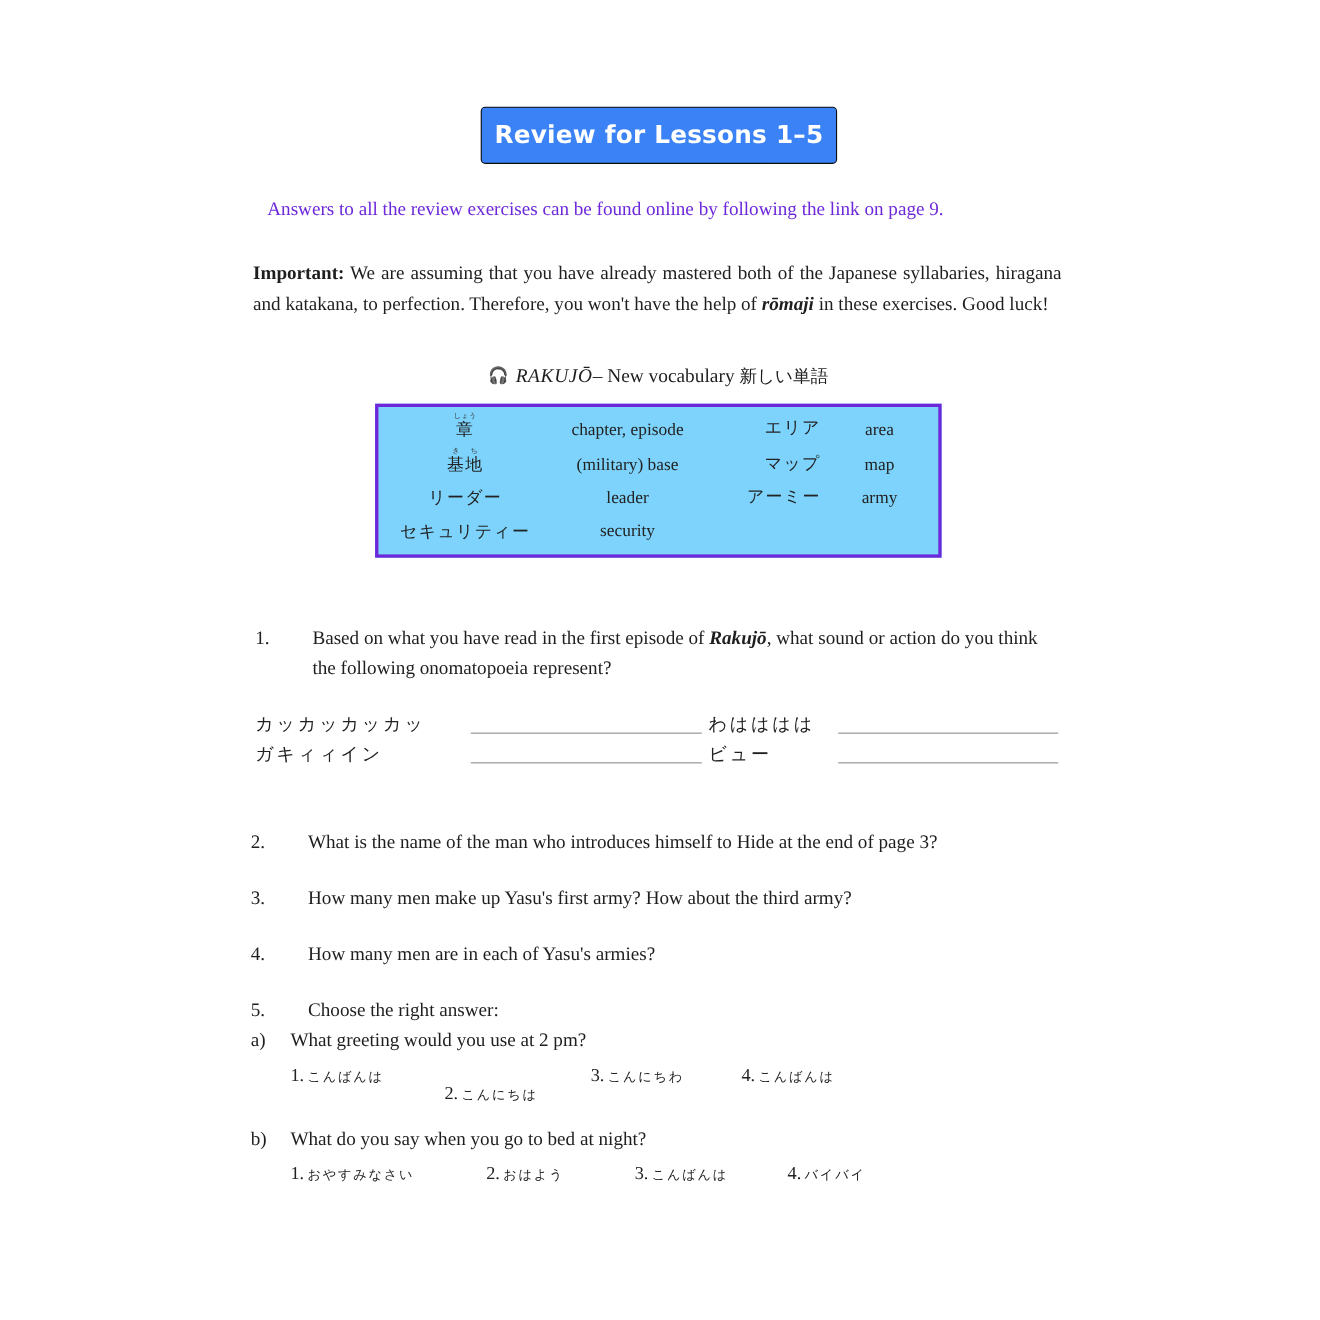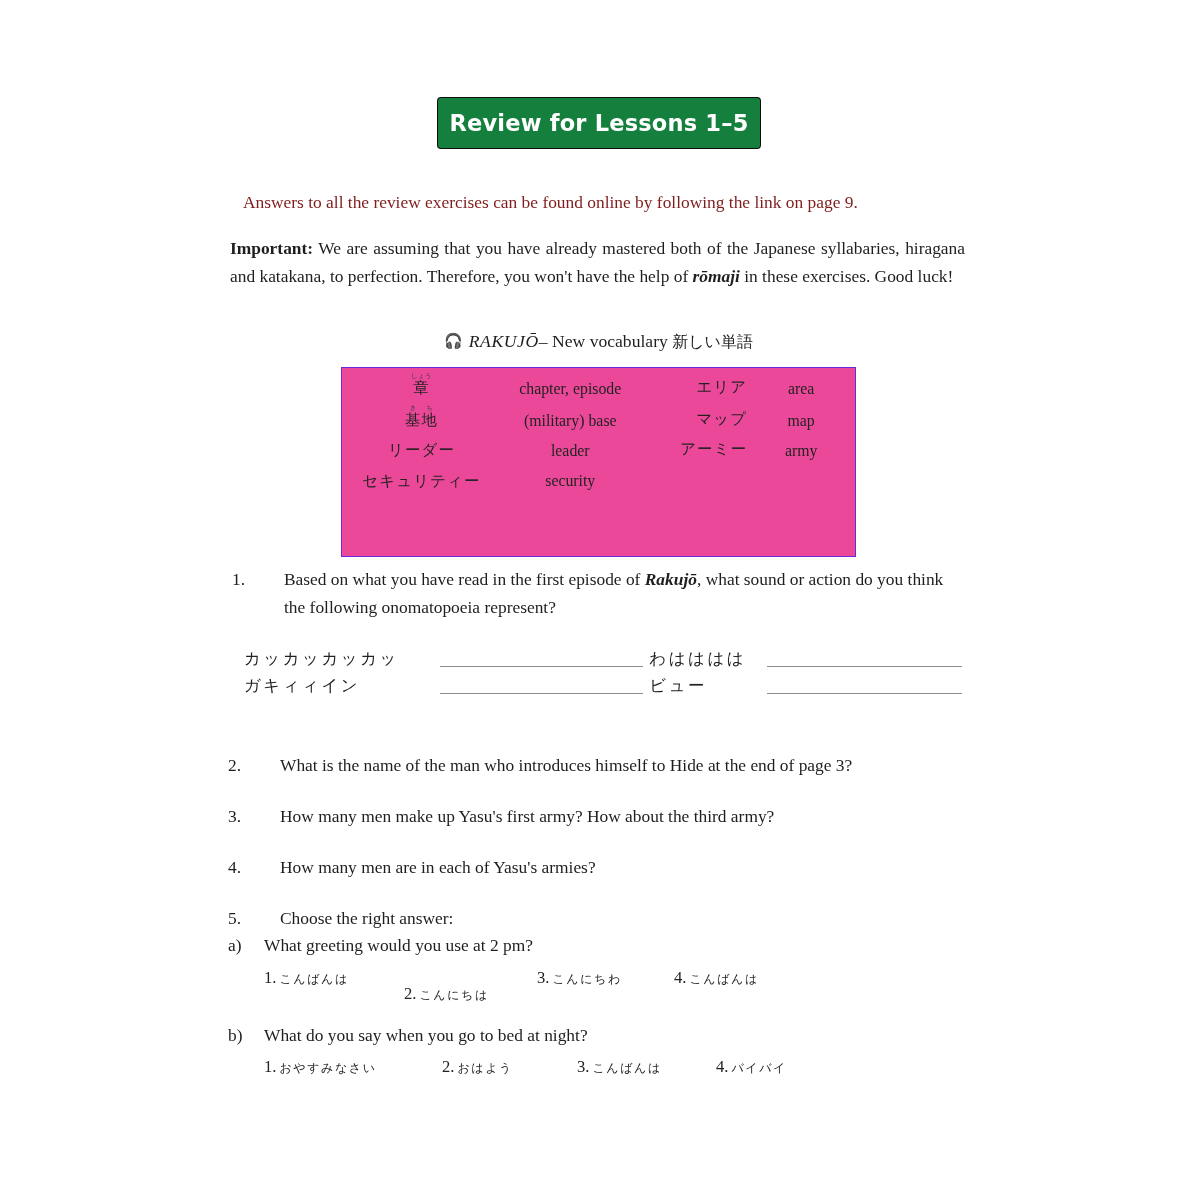--- a/index.html
+++ b/index.html
@@ -25,45 +25,45 @@
     background: #ffffff;
   }
 
   
   .title-banner {
     position: absolute;
     left: 438px;
     top: 98px;
     width: 322px;
     height: 50px;
-    background: #15803d;
+    background: #3b82f6;
     border-radius: 3px;
     display: flex;
     align-items: center;
     justify-content: center;
     box-shadow: 0 0 0 1px #0d0d0d;
   }
   .title-banner-text {
     font-family: "DejaVu Sans", sans-serif;
     font-weight: bold;
     font-size: 22.5px;
     letter-spacing: 0.2px;
     color: #ffffff;
     white-space: nowrap;
   }
 
   
   .intro-note {
     position: absolute;
     left: 243px;
-    top: 190px;
+    top: 177px;
     width: 725px;
     font-size: 17.4px;
     line-height: 1.45;
-    color: #7f1d1d;
+    color: #6d28d9;
   }
 
   .important-para {
     position: absolute;
     left: 230px;
     top: 234px;
     width: 735px;
     font-size: 17.4px;
     line-height: 1.62;
     text-align: justify;
@@ -98,23 +98,23 @@
     font-family: "DejaVu Sans", sans-serif;
     font-size: 16px;
   }
 
   
   .vocab-box {
     position: absolute;
     left: 341px;
     top: 367px;
     width: 515px;
-    height: 190px;
-    background: #ec4899;
-    border: 1px solid #6d28d9;
+    height: 140px;
+    background: #7dd3fc;
+    border: 3px solid #6d28d9;
     box-sizing: border-box;
   }
   .vocab-table {
     width: 100%;
     border-collapse: collapse;
     margin-top: 4px;
   }
   .vocab-table td {
     font-size: 15.6px;
     color: #222;
@@ -185,21 +185,20 @@
   .onomato {
     position: absolute;
     left: 232px;
     top: 642px;
     width: 736px;
   }
   .ono-row {
     display: flex;
     align-items: flex-end;
     height: 27px;
-    margin-left: 12px;
   }
   .ono-col {
     display: flex;
     align-items: flex-end;
   }
   .ono-col.left { width: 412px; }
   .ono-col.right { width: 324px; }
   .ono-word {
     font-family: "DejaVu Sans", sans-serif;
     font-size: 16.4px;

